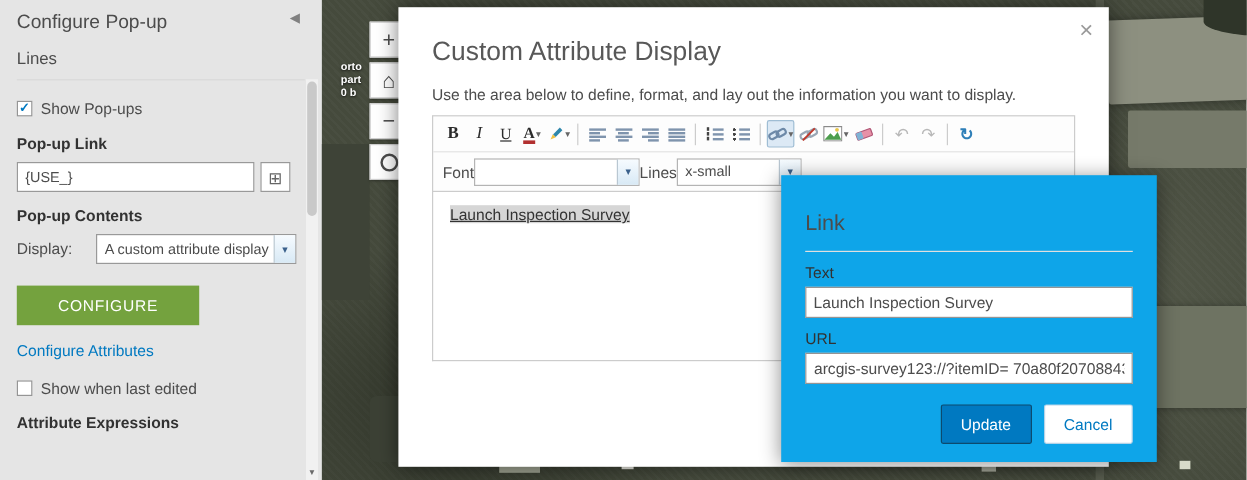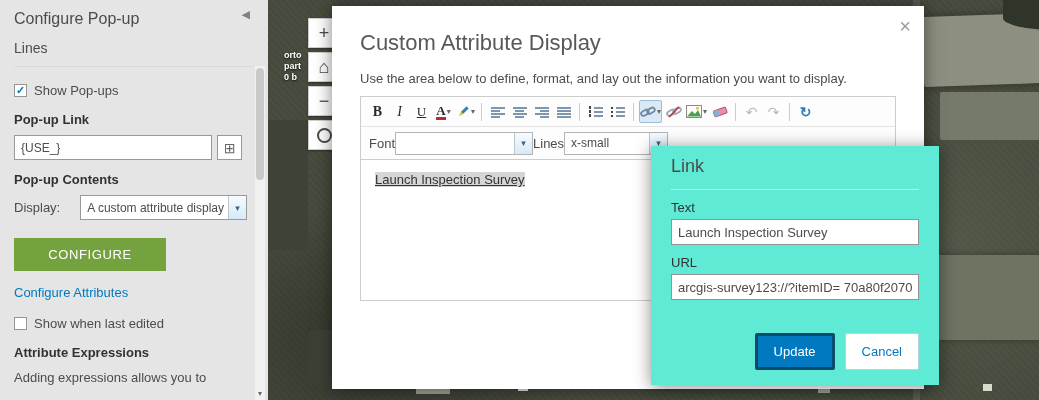--- a/index.html
+++ b/index.html
@@ -123,29 +123,29 @@
   .combo { position:relative; height:23px; border:1px solid #b4b4b4; background:#fff; display:flex;
            align-items:center; cursor:pointer; }
   .combo .val { flex:1; font-size:12px; color:#4c4c4c; padding:0 4px 0 6px; white-space:nowrap; overflow:hidden; }
   .combo-font { width:138px; }
   .combo-size { width:104px; }
 
   .editor { border:1px solid #ccc; border-top:none; height:141px; padding:10px 14px; background:#fff; cursor:text; }
   .editor-text { font-size:13px; color:#333; text-decoration:underline; background:#d6d6d6; }
 
   
-  .link-popup { position:absolute; left:651px; top:146px; width:288px; height:239px; background:#5eead4;
-                z-index:20; box-shadow:0 2px 16px rgba(0,0,0,.45); padding:8px 20px; }
+  .link-popup { position:absolute; left:651px; top:146px; width:313px; height:239px; background:#0ea5e9;
+                z-index:20; box-shadow:0 2px 16px rgba(0,0,0,.45); padding:28px 20px; }
   .lp-title { font-size:18px; font-weight:normal; color:#4c4c4c; margin:2px 0 12px 0; }
   .lp-divider { border:none; border-top:1px solid #e0e0e0; margin-bottom:8px; }
   .lp-label { display:block; font-size:13px; color:#323232; margin:10px 0 4px 0; }
   .lp-input { width:100%; height:26px; border:1px solid #949494; padding:2px 6px; font-size:13px;
               color:#4c4c4c; font-family:inherit; white-space:nowrap; overflow:hidden; }
   .lp-btns { position:absolute; right:20px; bottom:15px; display:flex; gap:10px; }
-  .btn-update { background:#0079c1; color:#fff; border:3px solid #0c4a6e; padding:8px 16px;
+  .btn-update { background:#0079c1; color:#fff; border:1px solid #0c4a6e; padding:8px 16px;
                 font-size:13px; border-radius:2px; cursor:pointer; font-family:inherit; }
   .btn-cancel { background:#fff; color:#0079c1; border:1px solid #b5d3e7; padding:8px 16px;
                 font-size:13px; border-radius:2px; cursor:pointer; font-family:inherit; }
 </style>
 </head>
 <body>
 
 <div class="stage">
 
   <div class="map">
@@ -212,21 +212,20 @@
           <span class="select-arrow">▾</span>
         </div>
       </div>
       <button class="configure-btn">CONFIGURE</button>
       <a class="text-link">Configure Attributes</a>
       <div class="cb-row">
         <span class="cb"></span>
         <span>Show when last edited</span>
       </div>
       <div class="sec-label">Attribute Expressions</div>
-      <div class="attr-desc">Adding expressions allows you to</div>
     </div>
     <div class="sb-scroll">
       <div class="sb-thumb"></div>
       <div class="sb-scroll-down">
         <span>▾</span>
       </div>
     </div>
   </aside>
 
   <div class="modal">

